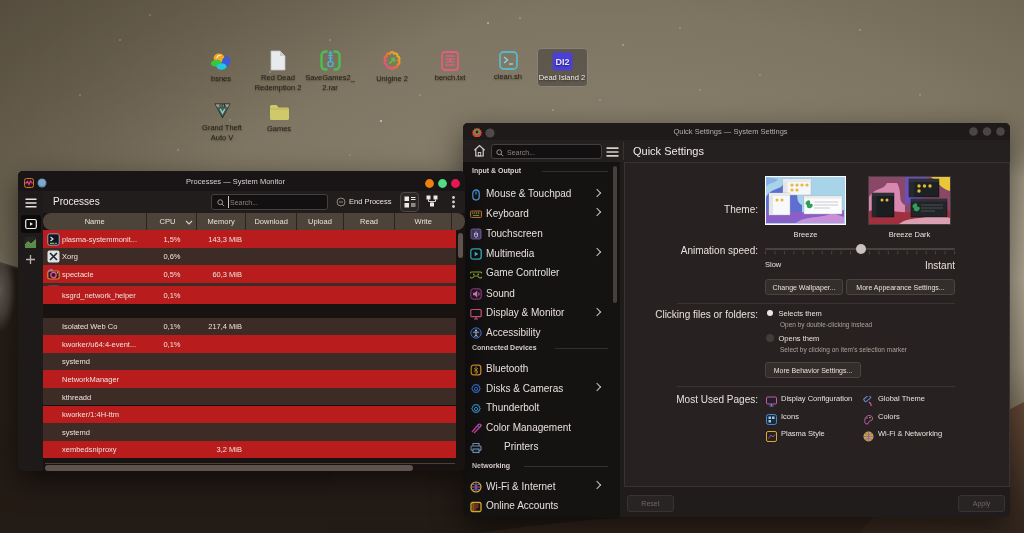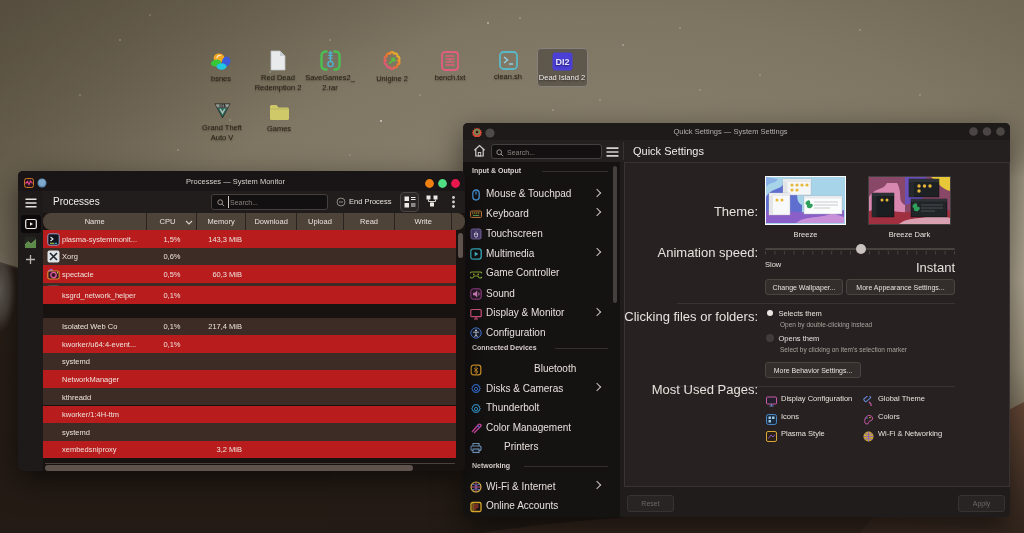--- a/index.html
+++ b/index.html
@@ -38,21 +38,21 @@
   #st-title .t { position:absolute; width:100%; text-align:center; top:4px; font-size:7.5px; color:#b4adaa; transform:translateX(-6px); }
   #st-tool { position:absolute; left:0; top:17px; width:547px; height:22px; background:#242020; }
   #st-side { position:absolute; left:0; top:39px; width:157px; height:355px; background:#151212; border-radius:0 0 0 5px; }
   .sitem { position:absolute; left:23px; font-size:10px; color:#e7e0dc; }
   .shead { position:absolute; left:9px; font-size:7px; font-weight:bold; color:#d8d1cd; }
   .sline { position:absolute; height:1px; background:#343029; }
   .chev { position:absolute; left:131px; width:6px; height:6px; border-right:1.2px solid #c9c2be;
           border-top:1.2px solid #c9c2be; transform:rotate(45deg); }
   #st-frame { position:absolute; left:161px; top:39px; width:386px; height:325px; background:#272221;
               border:1px solid #393433; }
-  .lbl { position:absolute; font-size:13px; color:#e8e1dd; text-align:right; }
+  .lbl { position:absolute; font-size:10px; color:#e8e1dd; text-align:right; }
   .btn { position:absolute; background:#332d2b; border:1px solid #4a443f; border-radius:3px;
          color:#e8e1dd; font-size:7px; text-align:center; }
   .sep { position:absolute; height:1px; background:#393433; }
   .small { position:absolute; font-size:6.5px; color:#aaa19c; }
   .mup { position:absolute; font-size:7.5px; color:#e8e1dd; }
 </style>
 </head>
 <body>
 <svg id="bg" viewBox="0 0 1024 533">
   <defs>
@@ -267,28 +267,28 @@
           <rect x="0.8" y="1.5" width="10.4" height="7.2" rx="1" fill="none" stroke="#e05888" stroke-width="1.2"></rect>
           <path d="M4,11 h4 M6,8.7 v2.3" stroke="#e05888" stroke-width="1.1"></path>
         </svg></div>
       <div class="sitem" style="top:145.10000000000002px;">Display &amp; Monitor</div>
       <div class="chev" style="top:146.60000000000002px;"></div>
       <div class="abs" style="left:7px; top:163.10000000000002px;"><svg width="12" height="12" viewBox="0 0 12 12">
           <circle cx="6" cy="6" r="5.2" fill="#1a2030" stroke="#4878d8" stroke-width="1"></circle>
           <circle cx="6" cy="3.6" r="1" fill="#d8e0f0"></circle>
           <path d="M3.2,5.2 h5.6 M6,5.6 v2 M6,7.6 l-1.5,2.4 M6,7.6 l1.5,2.4" stroke="#d8e0f0" stroke-width="0.9" fill="none"></path>
         </svg></div>
-      <div class="sitem" style="top:164.60000000000002px;">Configuration</div>
+      <div class="sitem" style="top:164.60000000000002px;">Accessibility</div>
       <div class="shead" style="top:182px;">Connected Devices</div>
       <div class="sline" style="left:91.78px; right:12px; top:186px;"></div>
       <div class="abs" style="left:7px; top:199.5px;"><svg width="12" height="12" viewBox="0 0 12 12">
           <rect x="1.2" y="1.2" width="9.6" height="9.6" rx="2.4" fill="none" stroke="#d89828" stroke-width="1.2"></rect>
           <path d="M6,2.4 v7.2 l2-1.8 -4-3.6 m4,0 l-4,3.6" stroke="#d89828" stroke-width="0.9" fill="none"></path>
         </svg></div>
-      <div class="sitem" style="top:201px;margin-left:48px;">Bluetooth</div>
+      <div class="sitem" style="top:201px;">Bluetooth</div>
       <div class="abs" style="left:7px; top:219.10000000000002px;"><svg width="12" height="12" viewBox="0 0 12 12">
           <path d="M6,1 l0.7,1.2 1.4-0.5 0.2,1.5 1.5,0.2 -0.5,1.4 1.2,0.7 -1.2,0.7 0.5,1.4 -1.5,0.2 -0.2,1.5 -1.4-0.5 -0.7,1.2 -0.7-1.2 -1.4,0.5 -0.2-1.5 -1.5-0.2 0.5-1.4 -1.2-0.7 1.2-0.7 -0.5-1.4 1.5-0.2 0.2-1.5 1.4,0.5 Z" fill="none" stroke="#3a78e0" stroke-width="1"></path>
           <circle cx="6" cy="6" r="1.6" fill="none" stroke="#3a78e0" stroke-width="1"></circle>
         </svg></div>
       <div class="sitem" style="top:220.60000000000002px;">Disks &amp; Cameras</div>
       <div class="chev" style="top:222.10000000000002px;"></div>
       <div class="abs" style="left:7px; top:238.7px;"><svg width="12" height="12" viewBox="0 0 12 12">
           <path d="M6,1 l0.7,1.2 1.4-0.5 0.2,1.5 1.5,0.2 -0.5,1.4 1.2,0.7 -1.2,0.7 0.5,1.4 -1.5,0.2 -0.2,1.5 -1.4-0.5 -0.7,1.2 -0.7-1.2 -1.4,0.5 -0.2-1.5 -1.5-0.2 0.5-1.4 -1.2-0.7 1.2-0.7 -0.5-1.4 1.5-0.2 0.2-1.5 1.4,0.5 Z" fill="none" stroke="#38a0d8" stroke-width="1"></path>
           <circle cx="6" cy="6" r="1.6" fill="none" stroke="#38a0d8" stroke-width="1"></circle>
         </svg></div>
@@ -411,21 +411,21 @@
       <div class="sep" style="left:214px; top:180px; width:278px;"></div>
       <div class="lbl" style="right:252px; top:186px;">Clicking files or folders:</div>
       <div class="abs" style="left:304px; top:187px; width:6px; height:6px; border-radius:50%; background:#ece6e3;"></div>
       <div class="mup" style="left:315.5px; top:186px;">Selects them</div>
       <div class="small" style="left:317px; top:198px;">Open by double-clicking instead</div>
       <div class="abs" style="left:303px; top:210.5px; width:8px; height:8px; border-radius:50%; background:#413b39;"></div>
       <div class="mup" style="left:315.5px; top:210.5px;">Opens them</div>
       <div class="small" style="left:317px; top:222.5px;">Select by clicking on item's selection marker</div>
       <div class="btn" style="left:302px; top:238.5px; width:96px; height:16px; line-height:15px;">More Behavior Settings...</div>
       <div class="sep" style="left:214px; top:263px; width:278px;"></div>
-      <div class="lbl" style="right:252px; top:259px;">Most Used Pages:</div>
+      <div class="lbl" style="right:252px; top:271px;">Most Used Pages:</div>
       <div class="abs" style="left:303px; top:270px;"><svg width="11" height="11" viewBox="0 0 11 11">
           <rect x="0.5" y="1" width="10" height="7" rx="1" fill="#23202c" stroke="#c858a8" stroke-width="1"></rect>
           <path d="M3.5,10 h4 M5.5,8 v2" stroke="#6888c8" stroke-width="1"></path>
         </svg></div>
       <div class="mup" style="left:318px; top:271px;">Display Configuration</div>
       <div class="abs" style="left:400px; top:270px;"><svg width="11" height="11" viewBox="0 0 11 11">
           <rect x="1" y="1" width="7" height="3.5" rx="1" fill="none" stroke="#6888d8" stroke-width="1" transform="rotate(-40 4 3)"></rect>
           <path d="M6,6 l2,2 M8,8 v2" stroke="#c858a8" stroke-width="1.2"></path>
         </svg></div>
       <div class="mup" style="left:415px; top:271px;">Global Theme</div>

